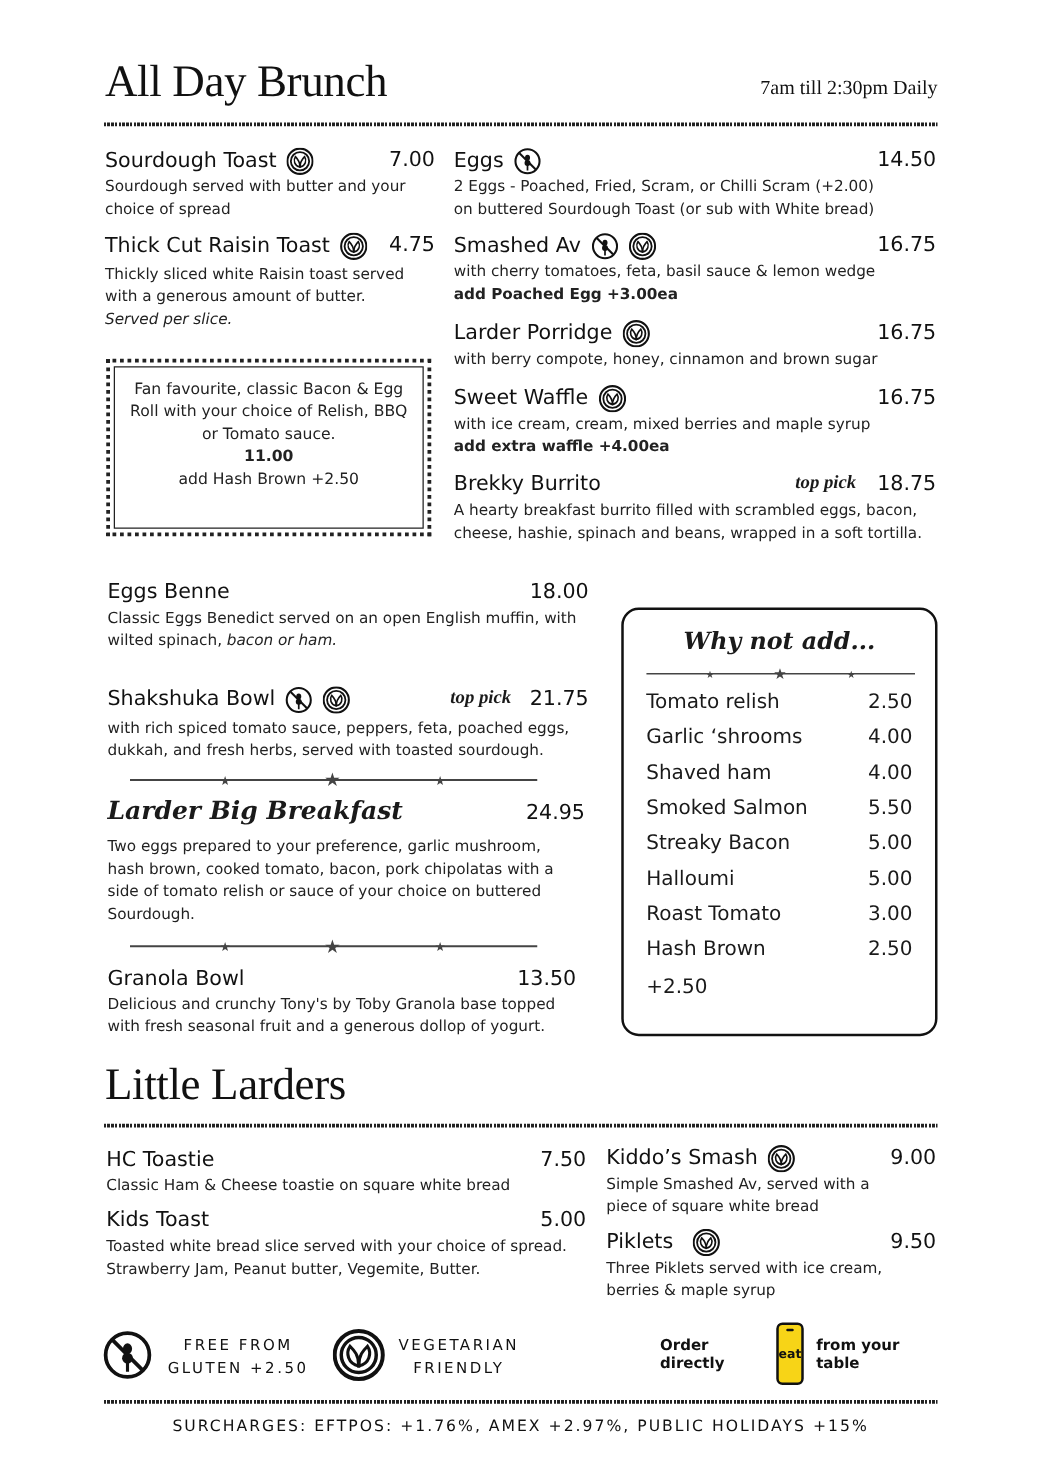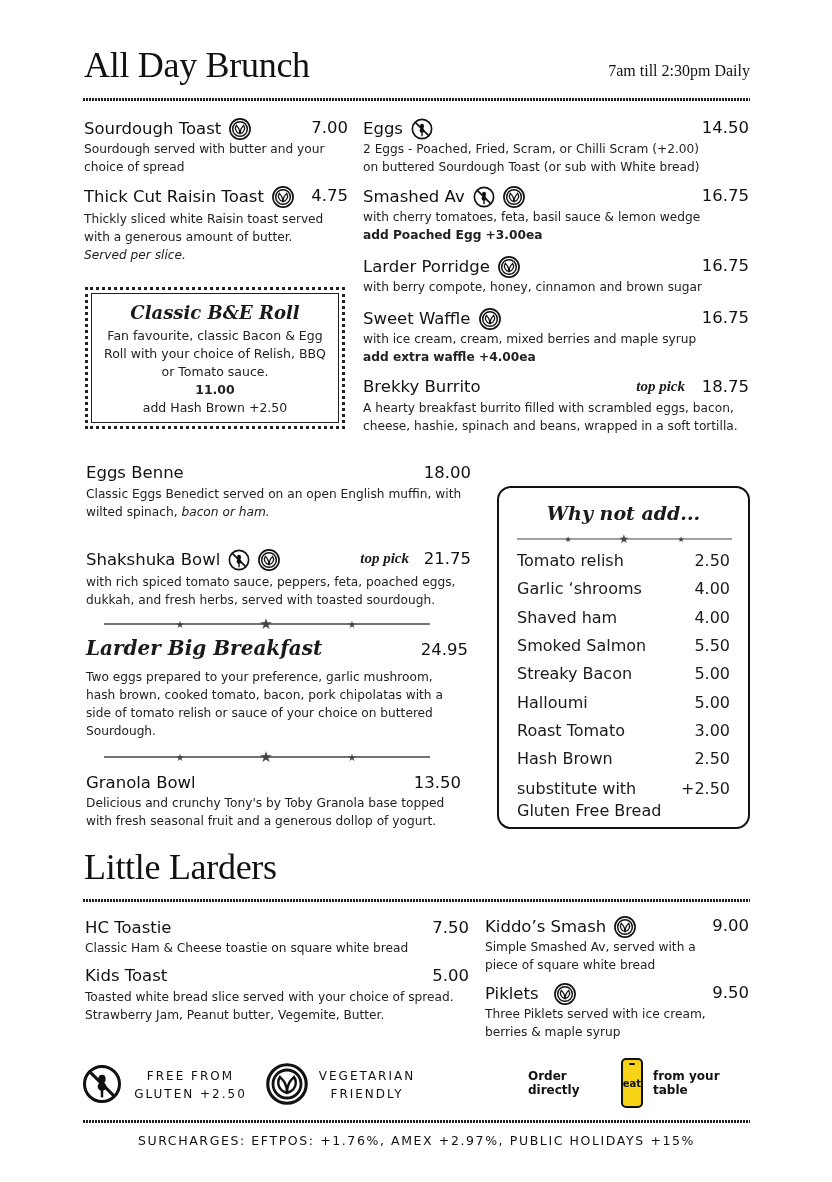--- a/index.html
+++ b/index.html
@@ -61,21 +61,20 @@
   <span class="item-name">Thick Cut Raisin Toast</span>
   <svg class="badge">
       <use href="#veg"></use>
     </svg>
   <span class="price" style="right:0;top:0;">4.75</span>
   <div class="desc" style="margin-top:2px;">Thickly sliced white Raisin toast served with a generous amount of butter.</div>
   <div class="desc ital">Served per slice.</div>
 </div>
 
 <div class="abs b-box" style="left:85px;top:287px;width:260px;height:142px;padding:12px 16px 0;">
-  <div class="script" style="font-size:18px;margin-bottom:4px;">Classic B&amp;E Roll</div>
   <div class="desc" style="font-size:12.5px;">Fan favourite, classic Bacon &amp; Egg Roll with your choice of Relish, BBQ or Tomato sauce.</div>
   <div class="desc bold" style="font-size:12.5px;">11.00</div>
   <div class="desc" style="font-size:12.5px;">add Hash Brown +2.50</div>
 </div>
 
 <div class="row" style="left:363px;top:118px;width:386px;">
   <span class="item-name">Eggs</span>
   <svg class="badge">
       <use href="#gf"></use>
     </svg>
@@ -199,21 +198,20 @@
     </div>
   <div class="add-row" style="top:233px;">
       <span>Roast Tomato</span>
       <span>3.00</span>
     </div>
   <div class="add-row" style="top:261px;">
       <span>Hash Brown</span>
       <span>2.50</span>
     </div>
   <div class="add-row" style="top:290px;line-height:22px;">
-      <span style="width:150px;">substitute with Gluten Free Bread</span>
       <span>+2.50</span>
     </div>
 </div>
 
 <div class="abs title" style="left:84px;top:846px;">Little Larders</div>
 <div class="abs dotline" style="left:83px;right:82px;top:899px;"></div>
 
 <div class="row" style="left:85px;top:918px;width:384px;">
   <span class="item-name">HC Toastie</span>
   <span class="price" style="right:0;top:0;">7.50</span>

